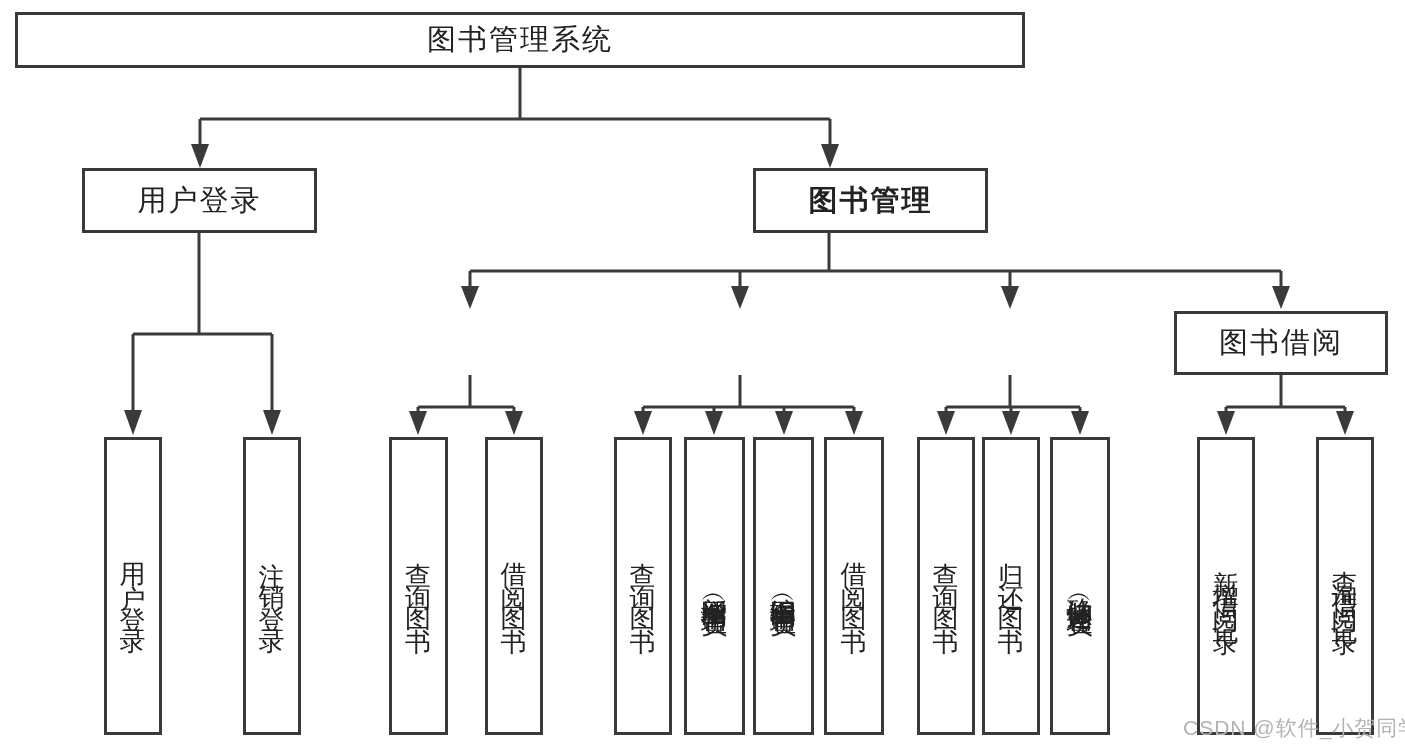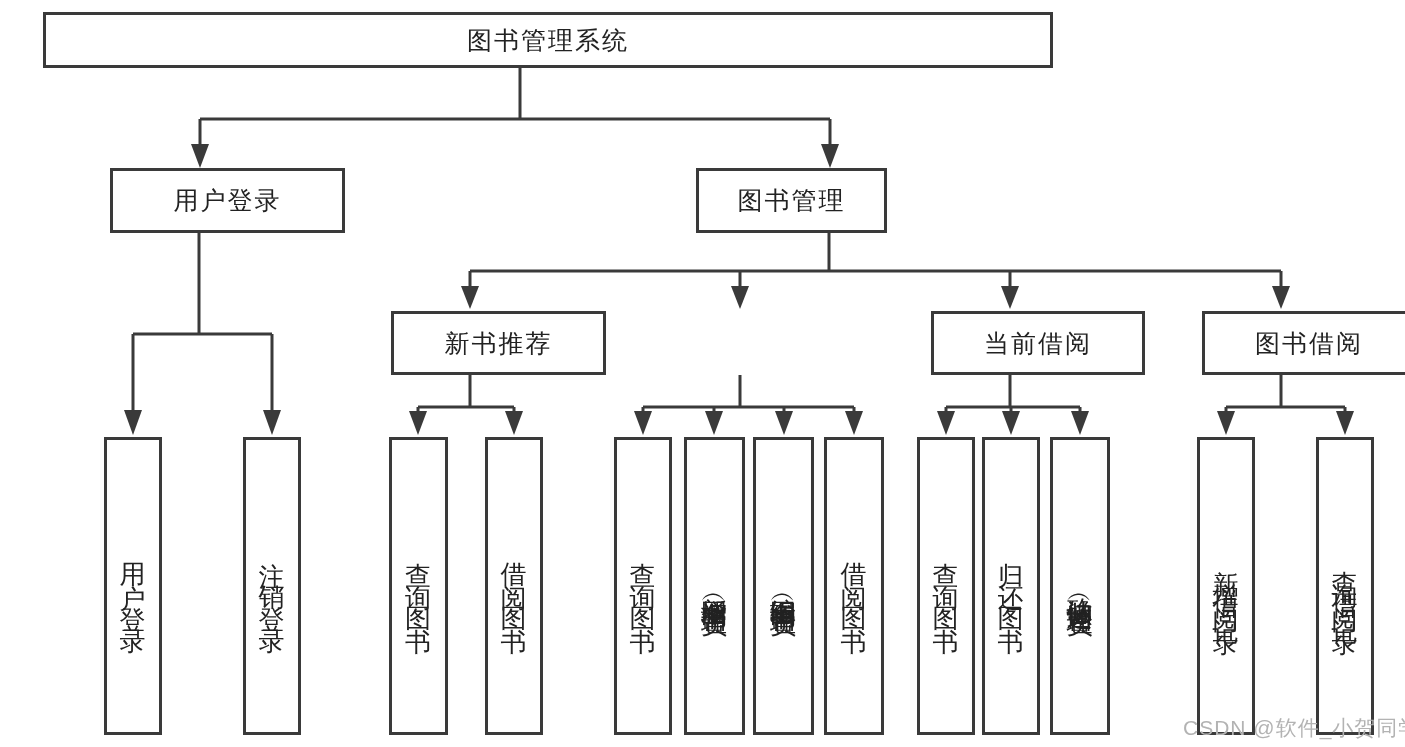--- a/index.html
+++ b/index.html
@@ -15,36 +15,36 @@
     position:absolute;
     box-sizing:border-box;
     border:3px solid #3a3a3a;
     background:#ffffff;
     color:#222222;
     display:flex;
     align-items:center;
     justify-content:center;
     z-index:2;
   }
-  .hbox{font-size:25px;letter-spacing:2px;white-space:nowrap;margin-left:28px;}
+  .hbox{font-size:29px;letter-spacing:2px;white-space:nowrap;}
   .vbox{
     writing-mode:vertical-rl;
     text-orientation:mixed;
     font-size:26px;
     line-height:1;
     white-space:nowrap;
   }
   .ls4{letter-spacing:22px;}
   .ls6{letter-spacing:12px;}
   .ls9{letter-spacing:2px;}
   
   .n-root{left:15px;top:12px;width:1010px;height:56px;}
   
   .n-login{left:82px;top:168px;width:235px;height:65px;}
-  .n-bookmgmt{left:668px;top:168px;width:191px;height:65px;}
+  .n-bookmgmt{left:753px;top:168px;width:235px;height:65px;font-weight:bold;}
   
   .n-newrec{left:363px;top:311px;width:215px;height:64px;}
   .n-bookborrow{left:633px;top:311px;width:214px;height:64px;}
   .n-curborrow{left:903px;top:311px;width:214px;height:64px;}
   .n-borrowrec{left:1174px;top:311px;width:214px;height:64px;}
   
   .tall{top:437px;height:298px;width:58px;}
   .n-ul0{left:104px;}
   .n-ul1{left:243px;}
   .n-nb0{left:389px;width:59px;}
@@ -135,22 +135,20 @@
       <polygon points="1217,411 1235,411 1226,435"></polygon>
       <polygon points="1336,411 1354,411 1345,435"></polygon>
     </g>
   </svg>
 
   <div class="box hbox n-root">图书管理系统</div>
 
   <div class="box hbox n-login">用户登录</div>
   <div class="box hbox n-bookmgmt">图书管理</div>
 
-  <div class="box hbox n-newrec">新书推荐</div>
-  <div class="box hbox n-curborrow">当前借阅</div>
   <div class="box hbox n-borrowrec">图书借阅</div>
 
   <div class="box vbox ls4 tall n-ul0">用户登录</div>
   <div class="box vbox ls4 tall n-ul1">注销登录</div>
 
   <div class="box vbox ls4 tall n-nb0">查询图书</div>
   <div class="box vbox ls4 tall n-nb1">借阅图书</div>
 
   <div class="box vbox ls4 tall n-bb0">查询图书</div>
   <div class="box vbox ls9 tall n-bb1">新增图书（管理员）</div>

